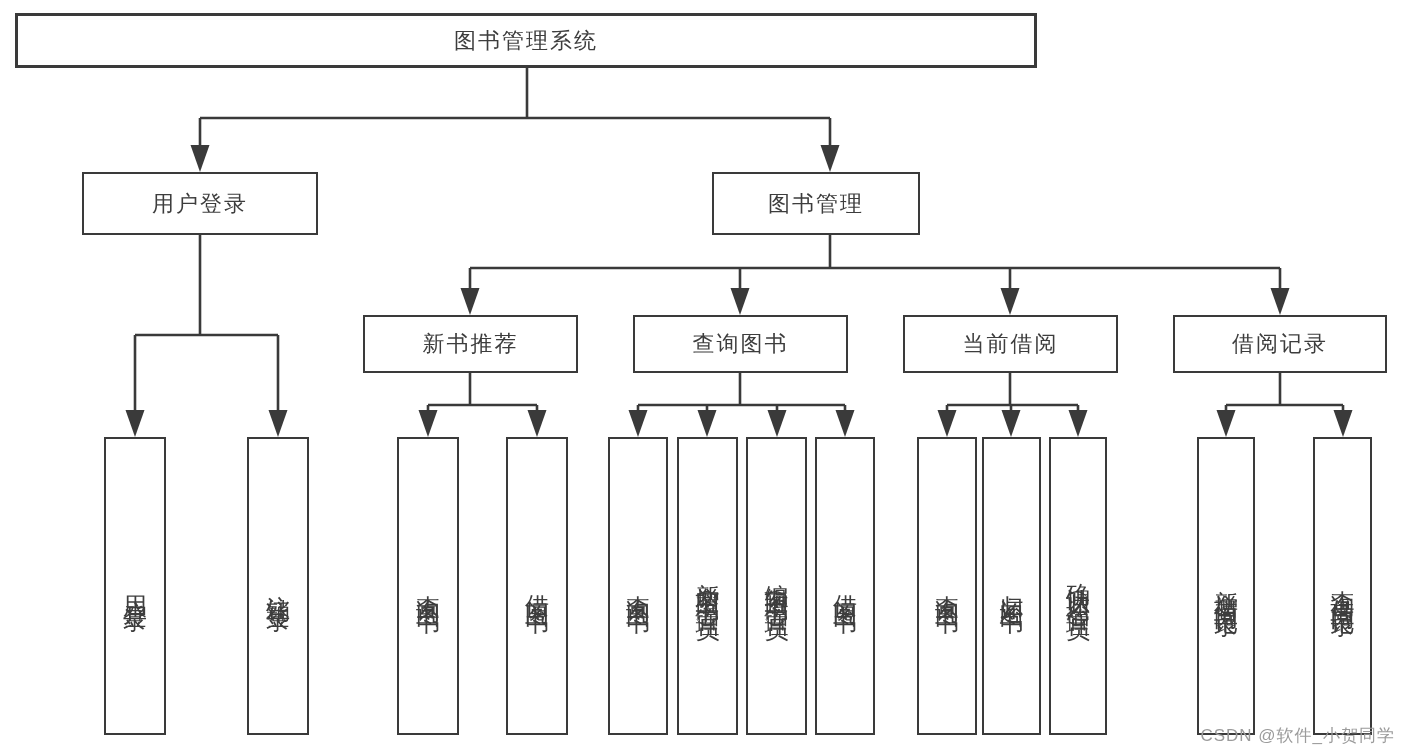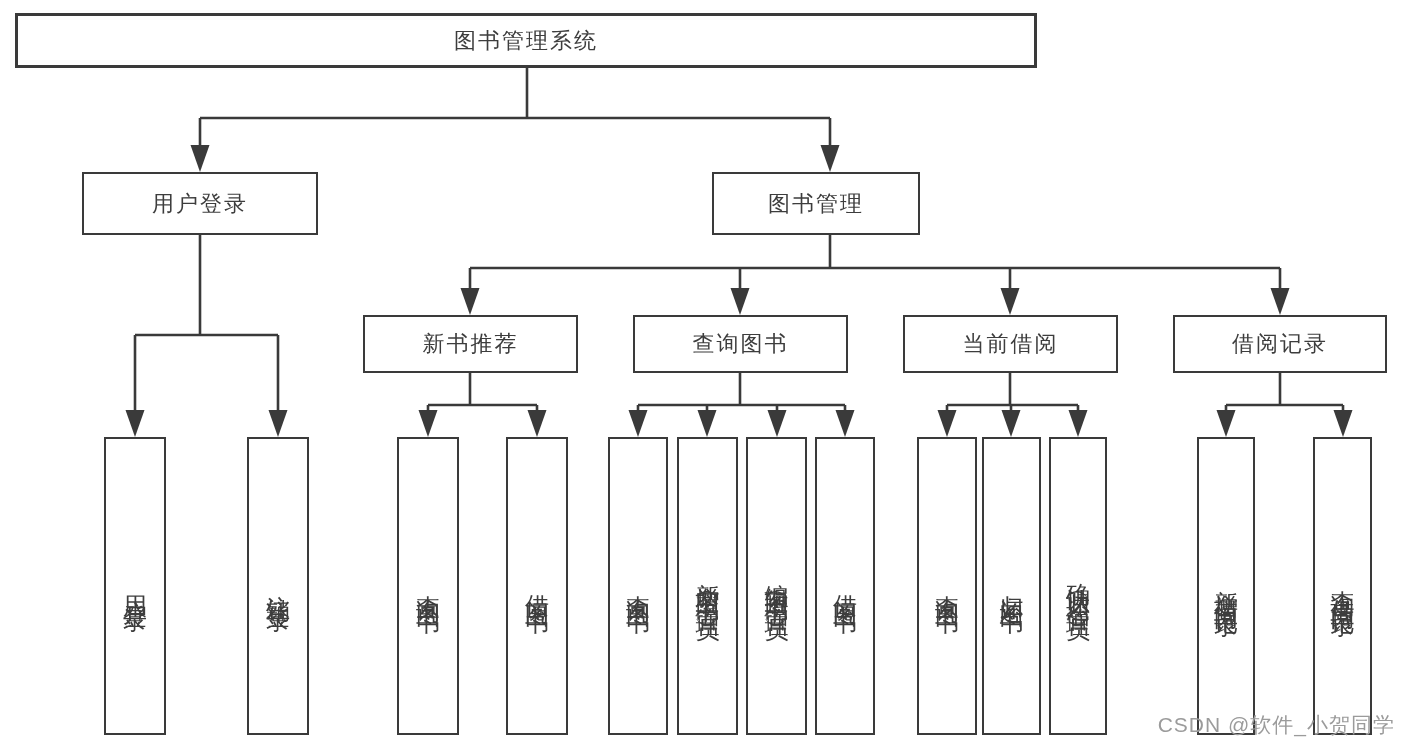--- a/index.html
+++ b/index.html
@@ -40,22 +40,22 @@
     top:437px;height:298px;
     writing-mode:vertical-rl;
     text-orientation:mixed;
     font-size:24px;
     letter-spacing:5px;
     line-height:1;
     border-width:2.4px;
   }
   .watermark{
     position:absolute;
-    right:10px;bottom:8px;
-    font-size:21px;
+    right:10px;bottom:0;
+    font-size:17px;
     color:var(--wm);
     letter-spacing:1px;
     white-space:nowrap;
   }
 </style>
 </head>
 <body>
 
 <div class="stage">
 

